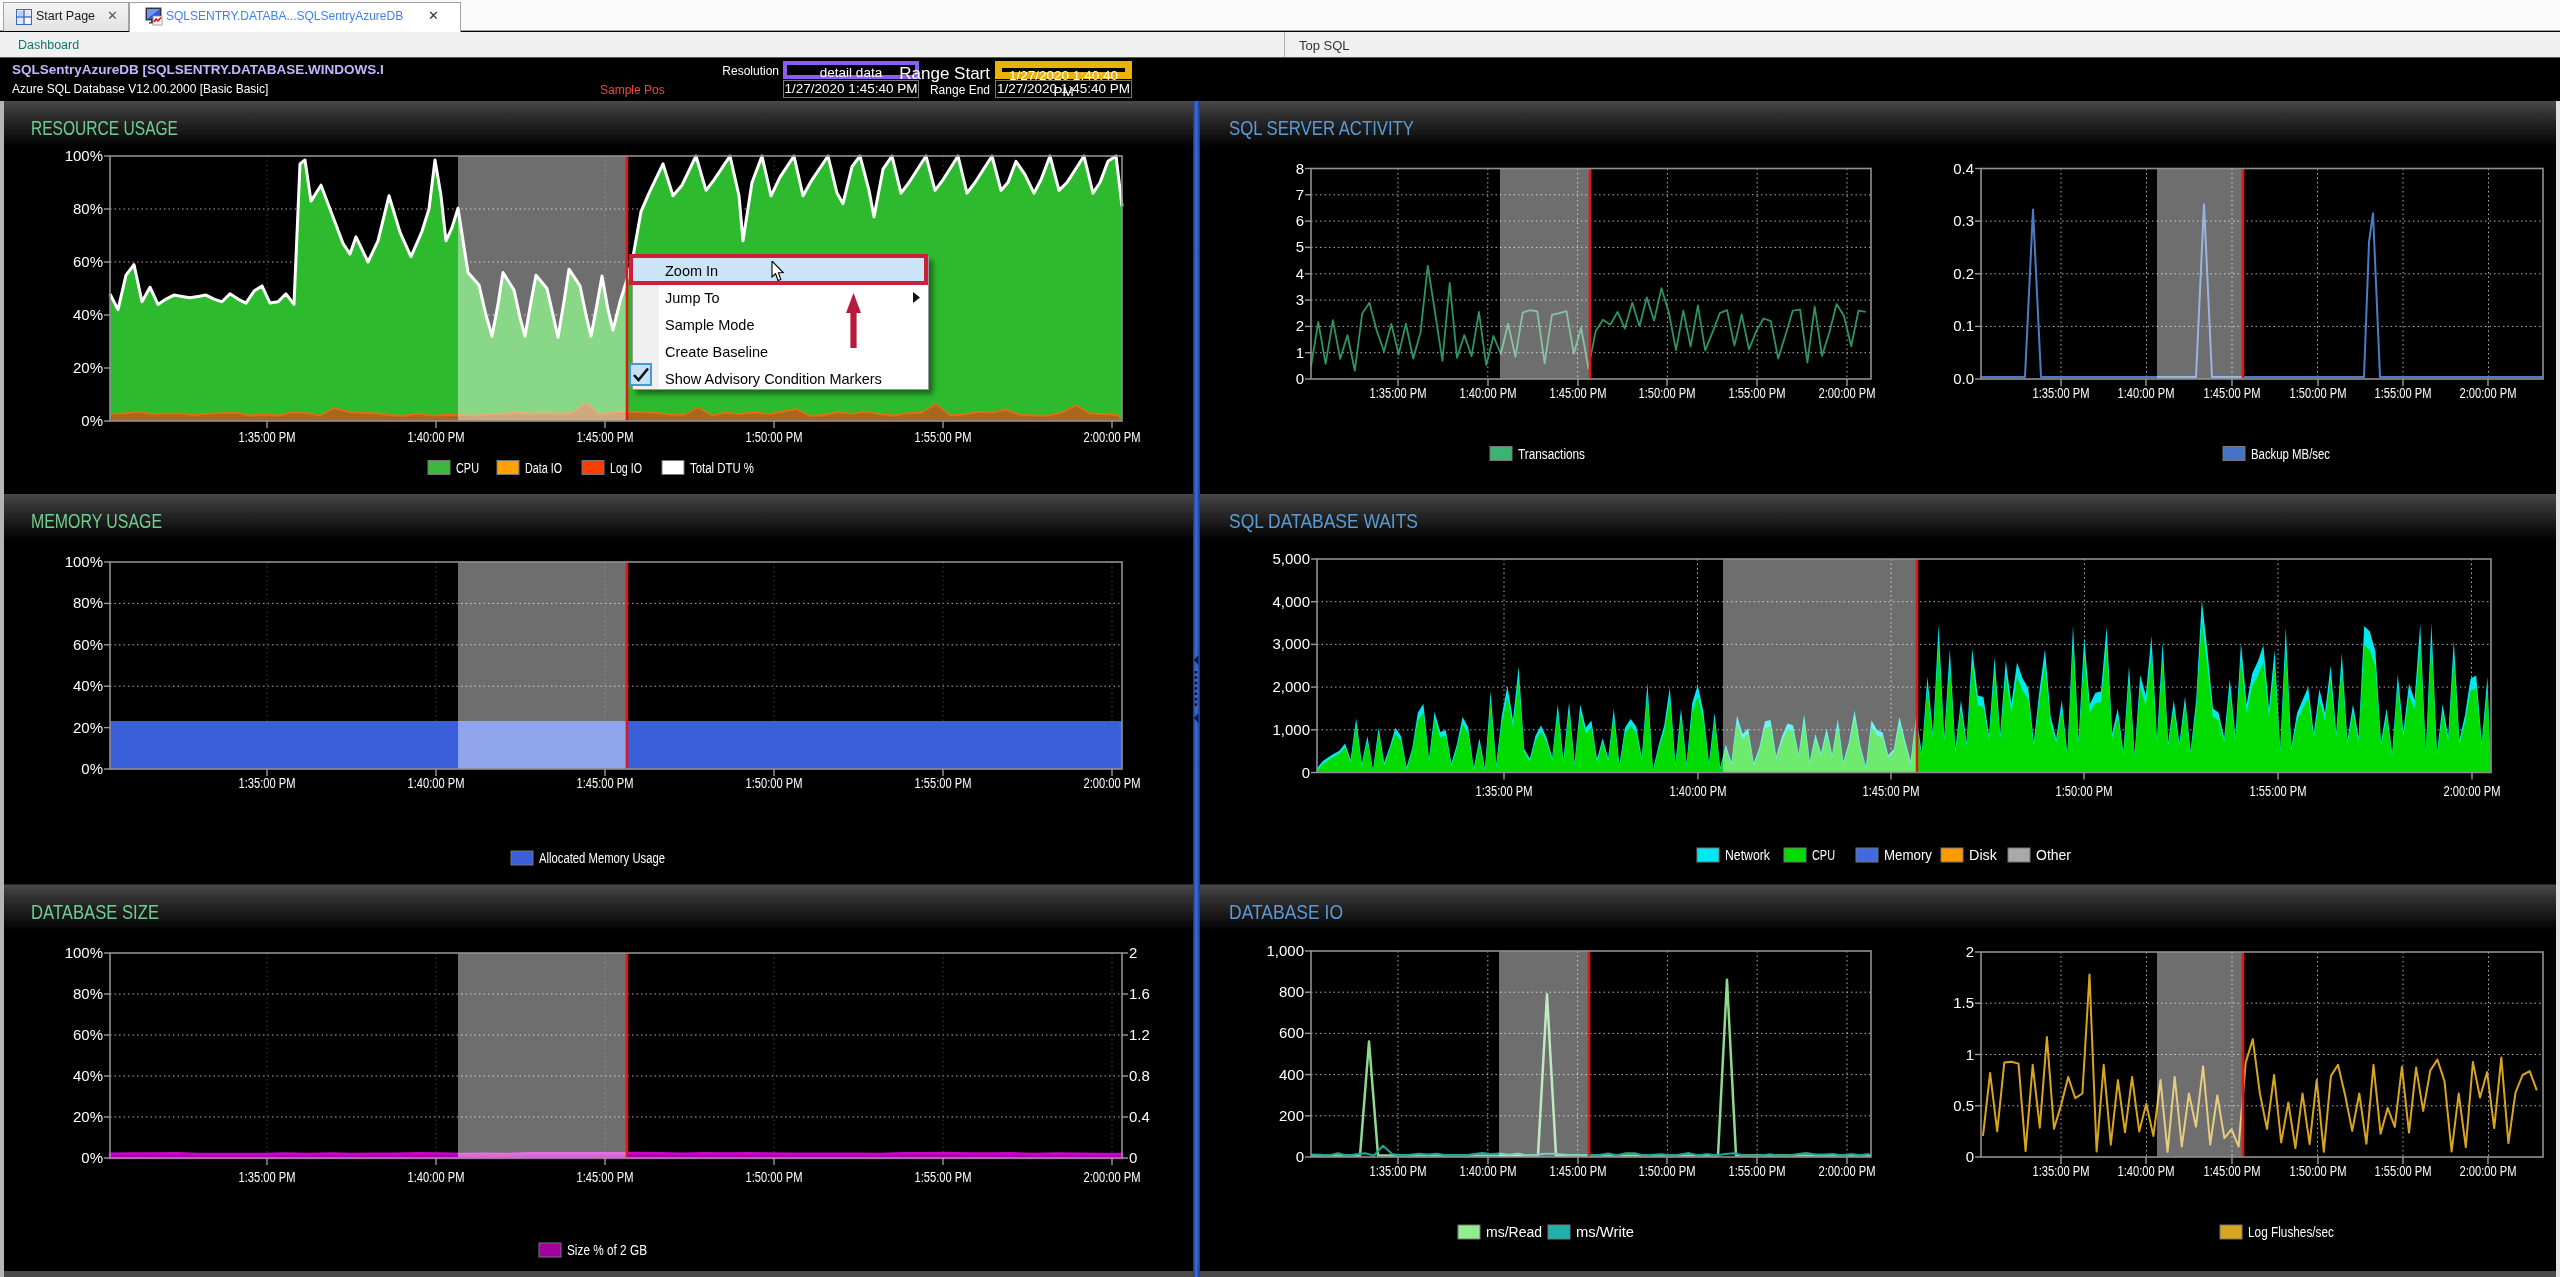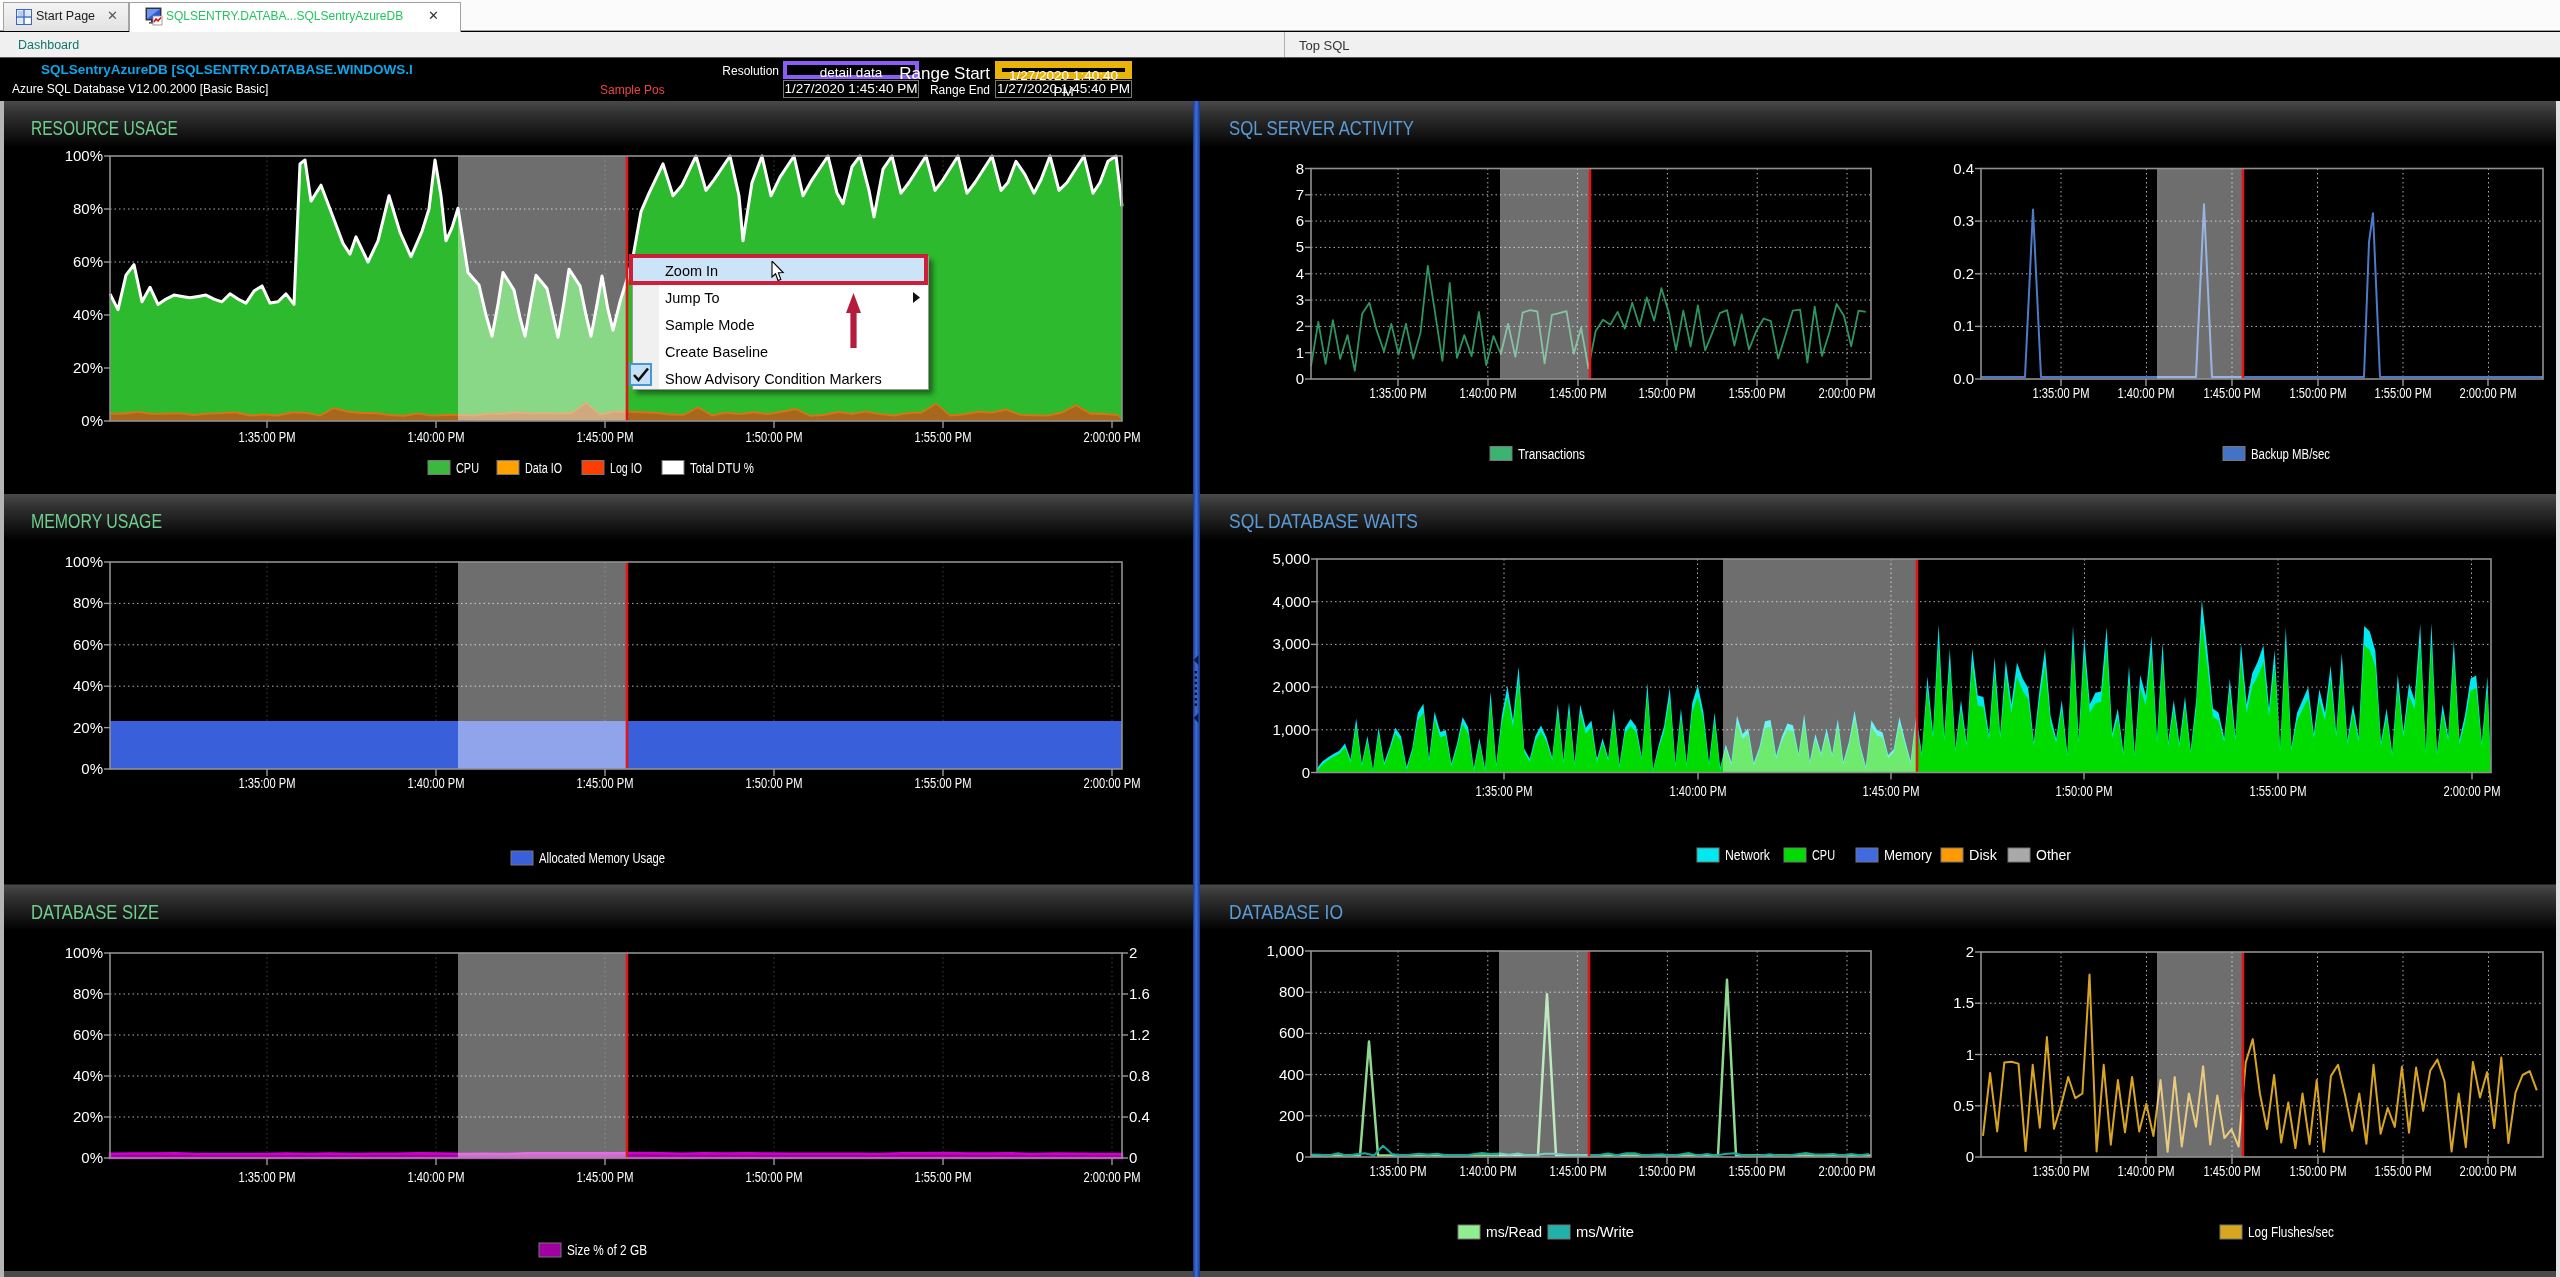--- a/index.html
+++ b/index.html
@@ -20,30 +20,30 @@
 <div class="abs" style="left:129px;top:2px;width:332px;height:30px;background:#fff;border:1px solid #a3a3a3;border-bottom:none;"></div>
 <svg class="abs" style="left:145px;top:7px" width="18" height="19">
 <rect x="1" y="1" width="15" height="12" fill="#123" stroke="#444" stroke-width="1"></rect>
 <rect x="2" y="2" width="13" height="10" fill="#2b5bd8"></rect>
 <path d="M2 2 L15 2 L2 12 Z" fill="#7fa0f0" opacity="0.85"></path>
 <rect x="6" y="13" width="5" height="2" fill="#333"></rect>
 <rect x="4" y="15" width="9" height="1.6" fill="#555"></rect>
 <rect x="8" y="9" width="9" height="9" fill="#fff" stroke="#888" stroke-width="0.8"></rect>
 <polyline points="9,15 11,12 13,14 16,10.5" fill="none" stroke="#e00" stroke-width="1.5"></polyline>
 </svg>
-<div class="abs" style="left:166px;top:9px;font-size:12px;color:#22c55e;">SQLSENTRY.DATABA...SQLSentryAzureDB</div>
+<div class="abs" style="left:166px;top:9px;font-size:12px;color:#3b82f6;">SQLSENTRY.DATABA...SQLSentryAzureDB</div>
 <div class="abs" style="left:428px;top:8px;font-size:13px;color:#333;">✕</div>
 
 <div class="abs" style="left:0;top:32px;width:2560px;height:26px;background:#f0f0f0;border-bottom:1px solid #585858;"></div>
 <div class="abs" style="left:18px;top:38px;font-size:12.5px;color:#0f766e;text-align:center;">Dashboard</div>
 <div class="abs" style="left:1284px;top:32px;width:1px;height:25px;background:#b0b0b0;"></div>
 <div class="abs" style="left:1299px;top:38px;font-size:13px;color:#333;">Top SQL</div>
 
 <div class="abs" style="left:0;top:58px;width:2560px;height:43px;background:#000;"></div>
-<div class="abs" style="left:12px;top:62px;font-size:13.5px;font-weight:bold;color:#0ea5e9;margin-left:29px;">SQLSentryAzureDB [SQLSENTRY.DATABASE.WINDOWS.I</div>
+<div class="abs" style="left:12px;top:62px;font-size:13.5px;font-weight:bold;color:#c4b5fd;">SQLSentryAzureDB [SQLSENTRY.DATABASE.WINDOWS.I</div>
 <div class="abs" style="left:12px;top:82px;font-size:12px;color:#fff;">Azure SQL Database V12.00.2000 [Basic Basic]</div>
 <div class="abs" style="left:600px;top:64px;width:179px;font-size:12px;color:#fff;text-align:right;">Resolution</div>
 <div class="abs" style="left:600px;top:83px;width:179px;font-size:12px;color:#ef4444;text-align:left;">Sample Pos</div>
 <div class="abs" style="left:783px;top:61px;width:136px;height:18px;border:4px solid #8b5cf6;color:#fff;font-size:13.5px;text-align:center;line-height:16px;">detail data</div>
 <div class="abs" style="left:783px;top:80px;width:136px;height:18px;border:1px solid #787878;color:#fff;font-size:13.5px;text-align:center;line-height:16px;">1/27/2020 1:45:40 PM</div>
 <div class="abs" style="left:860px;top:64px;width:130px;font-size:17px;color:#fff;text-align:right;">Range Start</div>
 <div class="abs" style="left:860px;top:83px;width:130px;font-size:12px;color:#fff;text-align:right;">Range End</div>
 <div class="abs" style="left:995px;top:61px;width:137px;height:18px;border:7px solid #eab308;color:#fff;font-size:13.5px;text-align:center;line-height:16px;">1/27/2020 1:40:40 PM</div>
 <div class="abs" style="left:995px;top:80px;width:137px;height:18px;border:1px solid #787878;color:#fff;font-size:13.5px;text-align:center;line-height:16px;">1/27/2020 1:45:40 PM</div>
 <svg width="2560" height="1277" viewBox="0 0 2560 1277" style="position:absolute;left:0;top:0">

